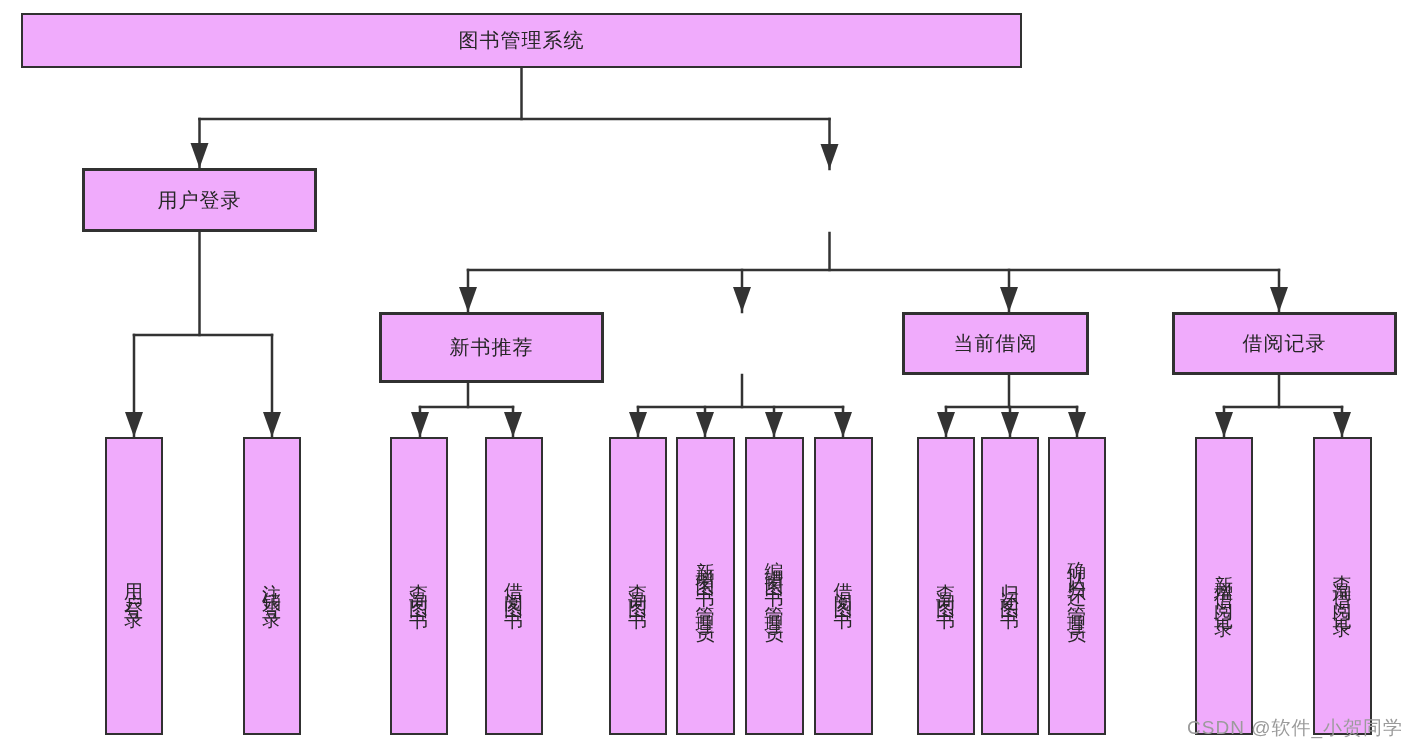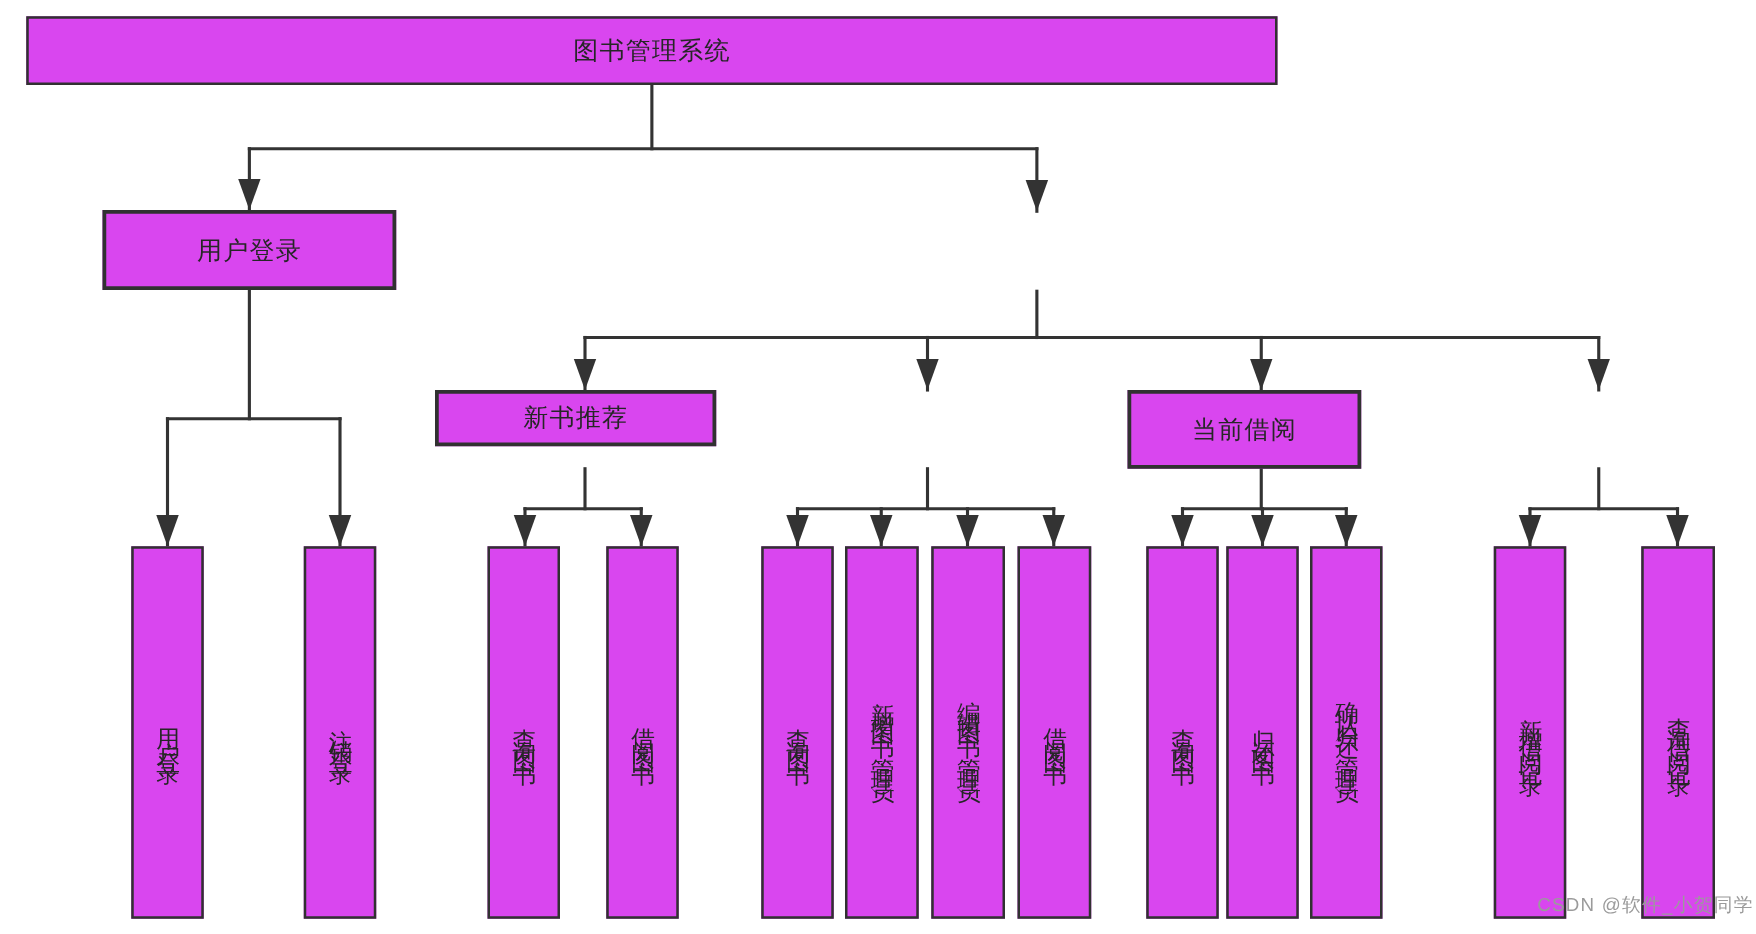--- a/index.html
+++ b/index.html
@@ -12,21 +12,21 @@
     overflow: hidden;
   }
   .connectors {
     position: absolute;
     left: 0; top: 0;
     width: 1405px; height: 747px;
   }
   .box {
     position: absolute;
     box-sizing: border-box;
-    background: #d946ef;
+    background: #f0abfc;
     border: 3px solid #313131;
     display: flex;
     align-items: center;
     justify-content: center;
     color: #262626;
     font-size: 20px;
     letter-spacing: 1px;
     white-space: nowrap;
   }
   .box.leaf { border-width: 2.5px; }
@@ -35,21 +35,21 @@
     text-orientation: mixed;
     font-size: 19px;
     line-height: 1;
     letter-spacing: 9px;
   }
   .watermark {
     position: absolute;
     top: 715px;
     right: 2px;
     color: #9b9b9b;
-    font-size: 15px;
+    font-size: 19px;
     letter-spacing: 1px;
     white-space: nowrap;
   }
 </style>
 </head>
 <body>
 
 <div class="canvas">
 
   <svg class="connectors" width="1405" height="747" viewBox="0 0 1405 747">
@@ -102,25 +102,28 @@
   </svg>
 
   <div class="box" style="left:21px;top:13px;width:1001px;height:55px;border-width:2.5px;">
     <span>图书管理系统</span>
   </div>
 
   <div class="box" style="left:82px;top:168px;width:235px;height:64px;">
     <span>用户登录</span>
   </div>
 
-  <div class="box" style="left:348px;top:312px;width:225px;height:45px;">
+  <div class="box" style="left:379px;top:312px;width:225px;height:71px;">
     <span>新书推荐</span>
   </div>
   <div class="box" style="left:902px;top:312px;width:187px;height:63px;">
     <span>当前借阅</span>
+  </div>
+  <div class="box" style="left:1172px;top:312px;width:225px;height:63px;">
+    <span>借阅记录</span>
   </div>
 
   <div class="box leaf" style="left:105px;top:437px;width:58px;height:298px;">
     <span class="vtext">用户登录</span>
   </div>
   <div class="box leaf" style="left:243px;top:437px;width:58px;height:298px;">
     <span class="vtext">注销登录</span>
   </div>
 
   <div class="box leaf" style="left:390px;top:437px;width:58px;height:298px;">

